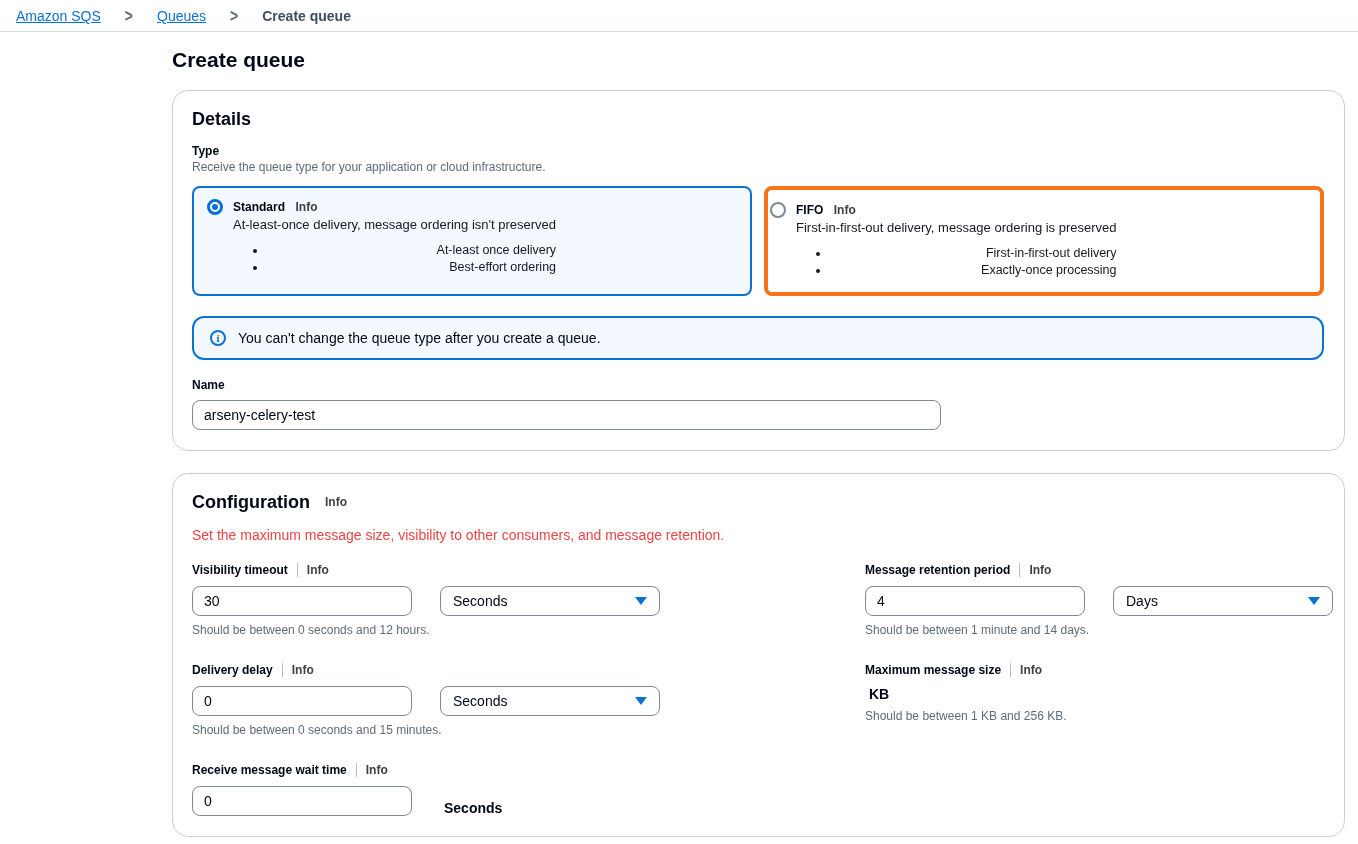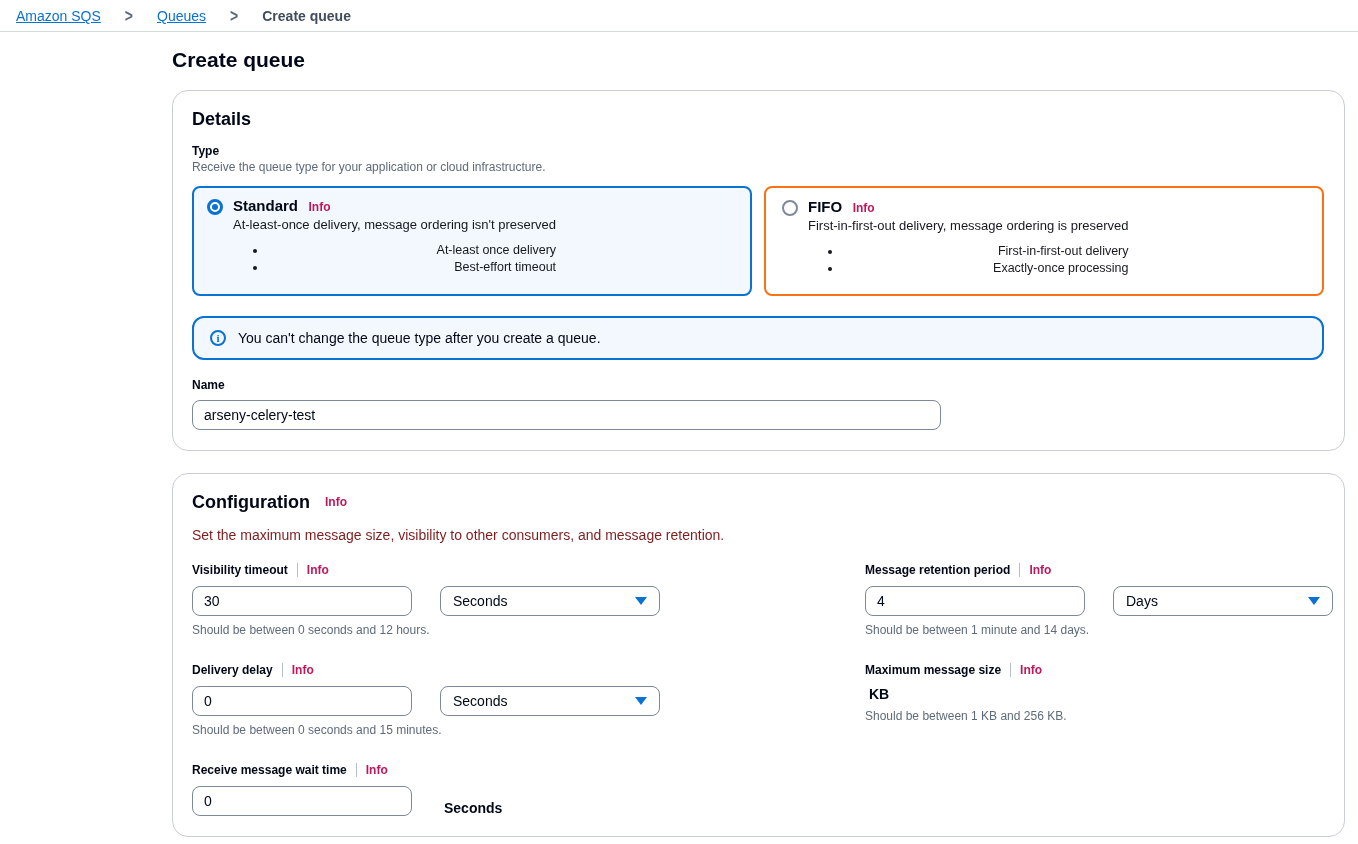--- a/index.html
+++ b/index.html
@@ -42,52 +42,52 @@
     padding: 18px 20px 20px 19px;
   }
   .card h2 {
     font-size: 18px; font-weight: 700; color: #000716;
     margin-bottom: 14px;
   }
   .card.config { margin-top: 22px; }
   .card h2 .info-link { margin-left: 10px; vertical-align: 2px; }
 
   .info-link {
-    color: #be185d; font-size: 12px; font-weight: 700;
+    color: #404040; font-size: 12px; font-weight: 700;
     text-decoration: none; cursor: pointer;
   }
 
   .field-label { font-size: 12px; font-weight: 700; color: #000716; }
   .field-desc, .helper, .section-desc { font-size: 12px; color: #5f6b7a; }
-  .section-desc { font-size: 14px; color: #7f1d1d; margin-bottom: 20px; }
+  .section-desc { font-size: 14px; color: #ef4444; margin-bottom: 20px; }
   .field-desc { margin: 2px 0 12px 0; }
 
   
   .type-grid { display: grid; grid-template-columns: 1fr 1fr; gap: 12px; }
   .type-card {
-    border: 2px solid #f97316; border-radius: 8px;
-    background: #fff; padding: 10px 16px;
+    border: 4px solid #f97316; border-radius: 8px;
+    background: #fff; padding: 10px 2px;
     min-height: 110px;
     display: flex; align-items: flex-start; gap: 10px;
     cursor: pointer;
   }
   .type-card.selected {
     border: 2px solid #0972d3; background: #f2f8fd; padding: 9px 13px;
   }
   .radio {
     width: 16px; height: 16px; border-radius: 50%;
     border: 2px solid #7d8998; background: #fff;
     flex: 0 0 auto; margin-top: 2px; position: relative; cursor: pointer;
   }
   .radio.checked { border: 3px solid #0972d3; }
   .radio.checked::after {
     content: ""; position: absolute; left: 2px; top: 2px;
     width: 6px; height: 6px; border-radius: 50%; background: #0972d3;
   }
-  .opt-name { font-size: 15px; font-weight: 700; color: #000716; }
+  .opt-name { font-size: 12px; font-weight: 700; color: #000716; }
   .opt-head .info-link { margin-left: 6px; }
   .opt-sub { font-size: 13px; color: #16191f; margin-top: 2px; }
   .type-card ul {
     margin-top: 11px; padding-left: 34px;
     font-size: 12.5px; color: #16191f;
   }
   .type-card ul li { margin-bottom: 3px; text-align: right; }
 
   
   .alert {
@@ -171,21 +171,21 @@
       <div class="type-card selected">
         <span class="radio checked"></span>
         <div>
           <div class="opt-head">
             <span class="opt-name">Standard</span>
             <a class="info-link">Info</a>
           </div>
           <div class="opt-sub">At-least-once delivery, message ordering isn't preserved</div>
           <ul>
             <li>At-least once delivery</li>
-            <li>Best-effort timeout</li>
+            <li>Best-effort ordering</li>
           </ul>
         </div>
       </div>
 
       <div class="type-card">
         <span class="radio"></span>
         <div>
           <div class="opt-head">
             <span class="opt-name">FIFO</span>
             <a class="info-link">Info</a>

